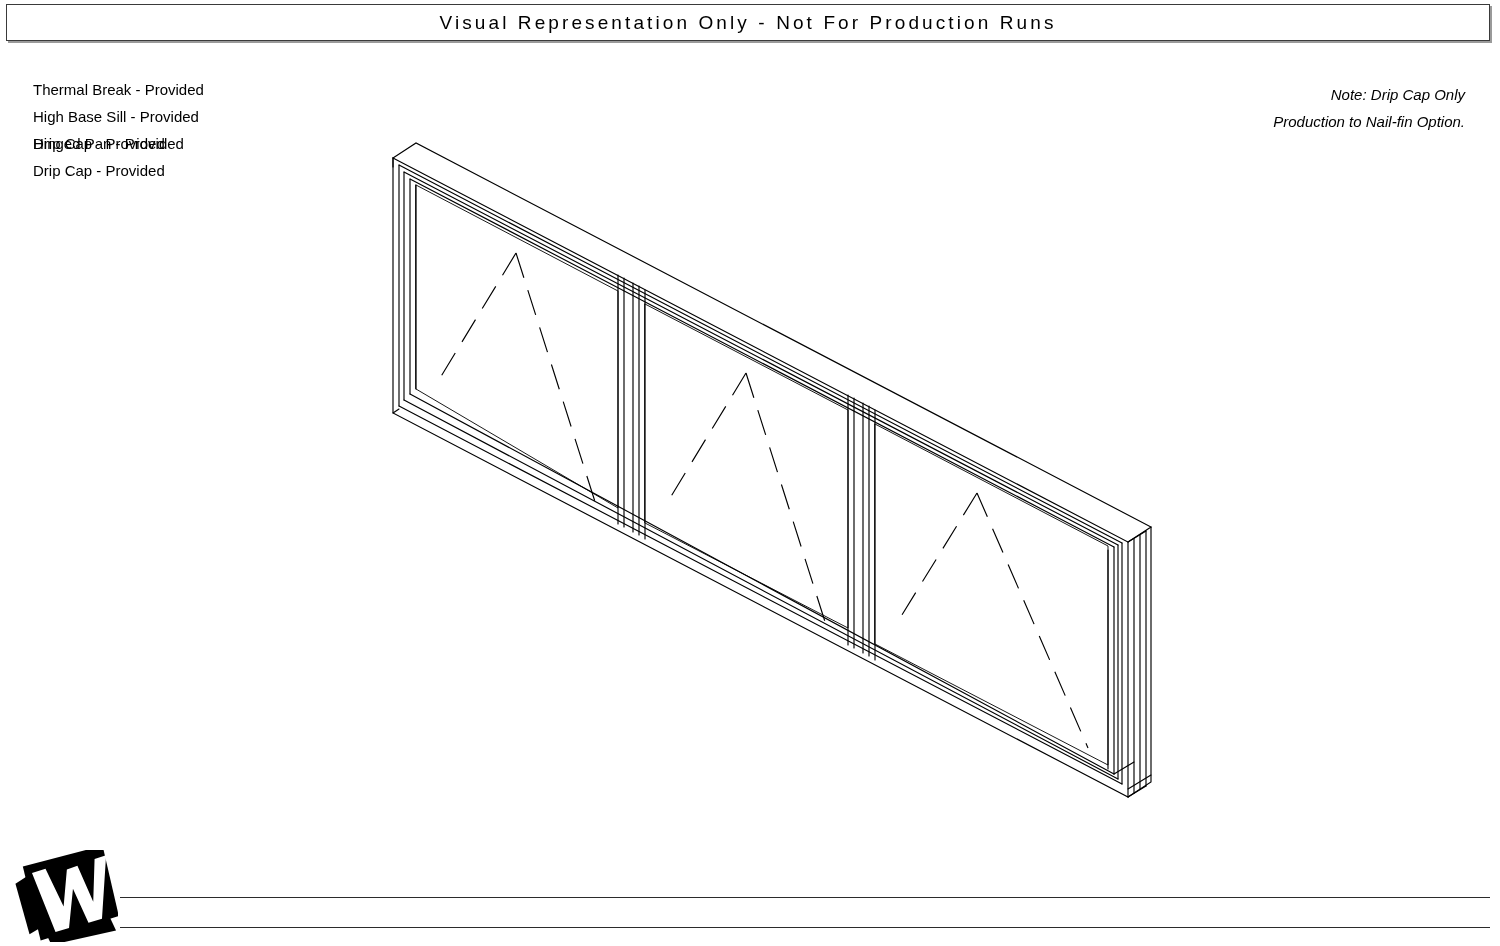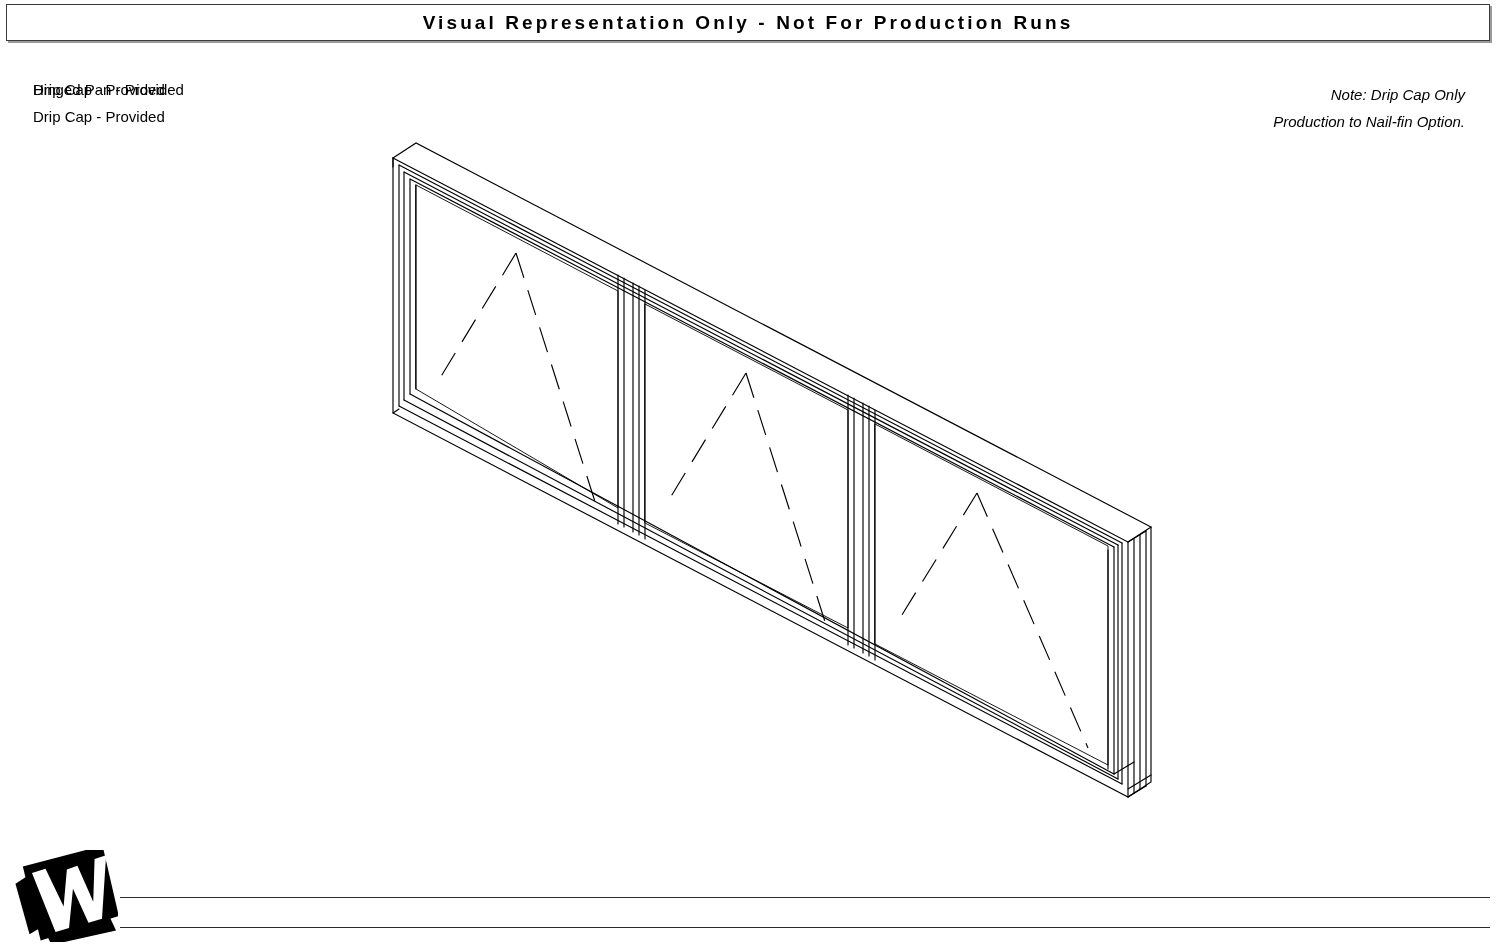--- a/index.html
+++ b/index.html
@@ -29,21 +29,21 @@
     box-shadow: 2px 2px 0 #9a9a9a;
   }
   #header-title {
     position: absolute;
     left: 0;
     right: 0;
     top: 50%;
     transform: translateY(-50%);
     text-align: center;
     font-size: 19px;
-    font-weight: bold;
+    font-weight: normal;
     letter-spacing: 3.1px;
     white-space: nowrap;
   }
 
   
   #feature-labels {
     position: absolute;
     left: 33px;
     top: 81px;
     width: 460px;
@@ -121,22 +121,28 @@
 </style>
 </head>
 <body>
 
 <div id="header-banner">
   <div id="header-title">Visual Representation Only - Not For Production Runs</div>
 </div>
 
 <div id="feature-labels">
 
-
-
+  <div class="feature-line">
+    <span class="lbl">Thermal Break - Provided</span>
+  </div>
+
+
+  <div class="feature-line">
+    <span class="lbl">High Base Sill - Provided</span>
+  </div>
 
   <div class="feature-line">
     <span class="lbl">Drip Cap - Provided</span>
     <span class="lbl overlap">Hinged Pan - Provided</span>
   </div>
 
   <div class="feature-line">
     <span class="lbl">Drip Cap - Provided</span>
   </div>
 

